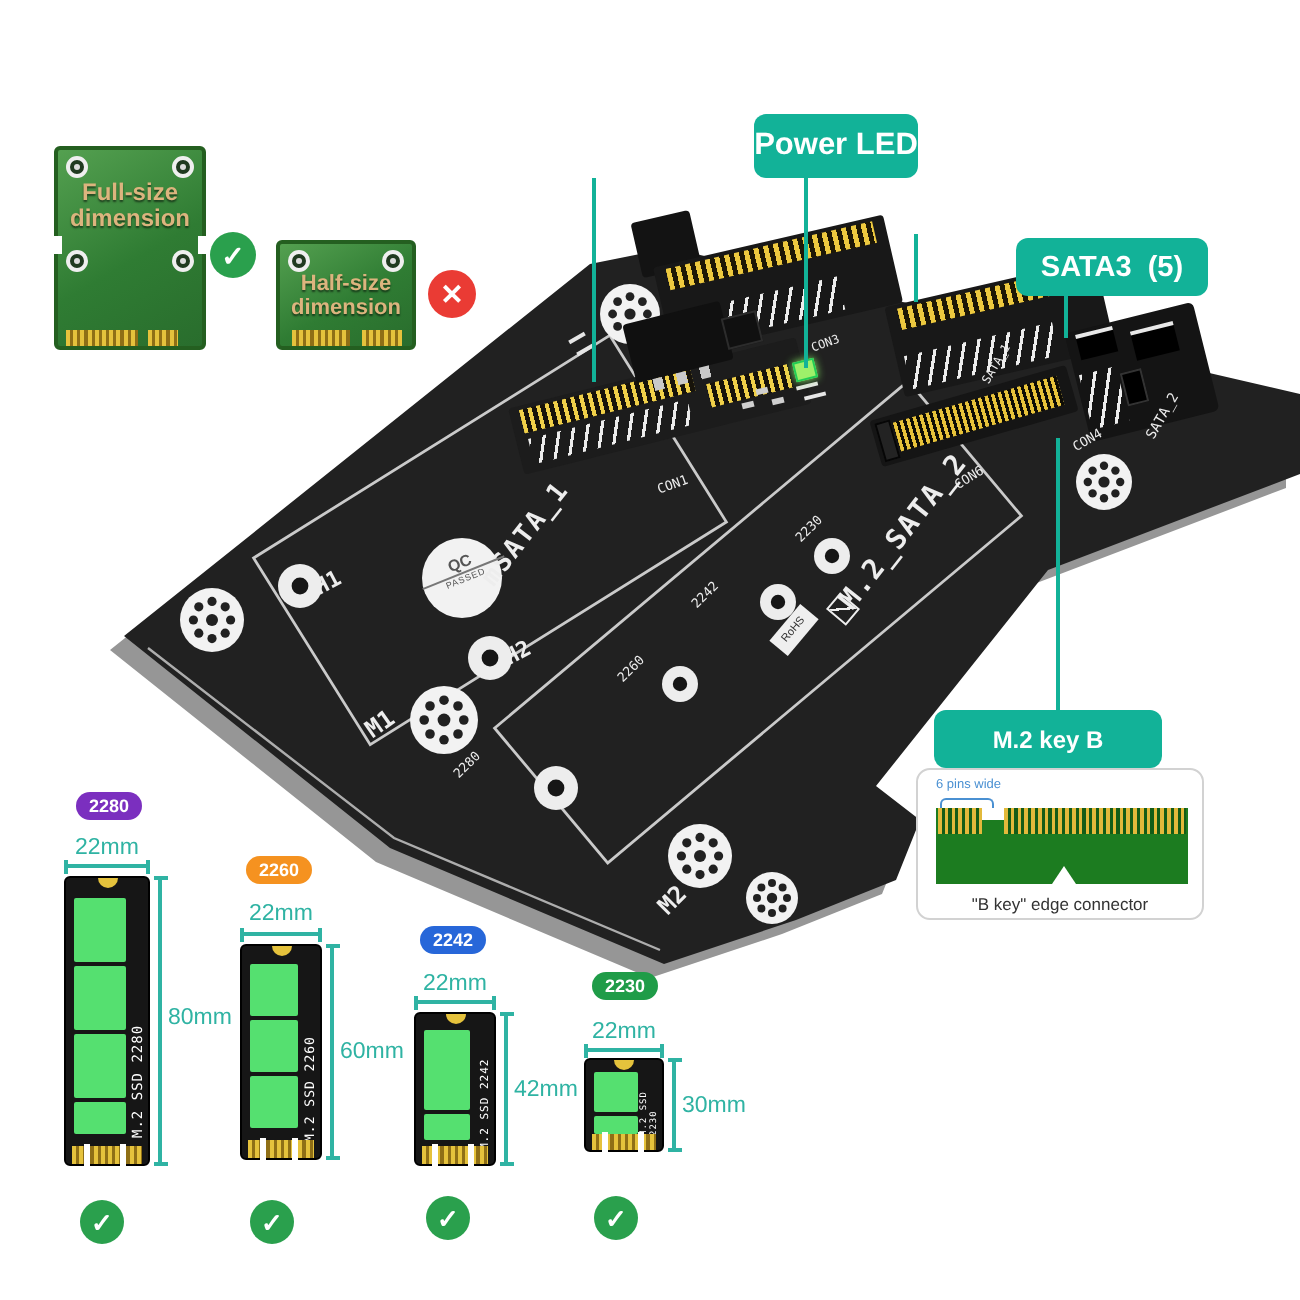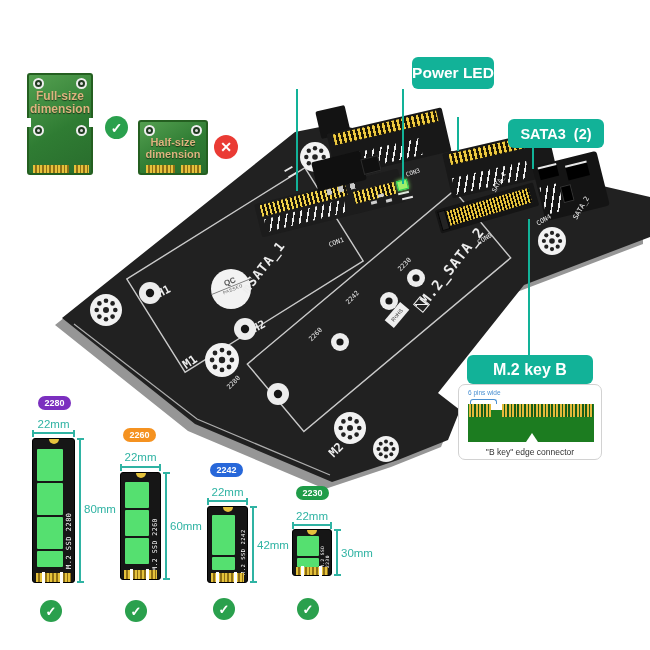--- a/index.html
+++ b/index.html
@@ -5,30 +5,30 @@
   html,body{margin:0;padding:0;background:#fff;}
   .stage{position:relative;width:650px;height:650px;background:#ffffff;overflow:hidden;
          font-family:"Liberation Sans",sans-serif;}
   .abs{position:absolute;}
 
   
   .callout{position:absolute;background:#12b298;color:#fff;font-weight:bold;
            display:flex;align-items:center;justify-content:center;border-radius:6px;
            white-space:pre;z-index:40;}
   .co-msata{left:198px;top:57px;width:150px;height:32px;font-size:15.5px;}
-  .co-pled{left:377px;top:57px;width:82px;height:32px;font-size:15.5px;margin-left:35px;}
+  .co-pled{left:377px;top:57px;width:82px;height:32px;font-size:15.5px;}
   .co-s1{left:433px;top:88px;width:97px;height:29px;font-size:14.5px;}
   .co-s2{left:508px;top:119px;width:96px;height:29px;font-size:14.5px;}
-  .co-keyb{left:467px;top:355px;width:126px;height:29px;font-size:16px;}
+  .co-keyb{left:467px;top:355px;width:114px;height:29px;font-size:12px;}
   .leader{position:absolute;width:2px;background:#12b298;z-index:35;}
 
   
   .pcb{position:absolute;background:linear-gradient(150deg,#54a050,#2f7c33 55%,#296d2d);
        border:2px solid #245f20;border-radius:3px;box-sizing:border-box;}
-  .pcb-full{left:27px;top:73px;width:66px;height:102px;}
+  .pcb-full{left:27px;top:73px;width:76px;height:102px;}
   .pcb-half{left:138px;top:120px;width:70px;height:55px;}
   .screw{position:absolute;width:11px;height:11px;border-radius:50%;background:#203a20;
          border:2px solid #efefef;box-sizing:border-box;}
   .screw::after{content:"";position:absolute;left:2px;top:2px;width:3px;height:3px;
          border-radius:50%;background:#dcdcdc;}
   .pcb-text{position:absolute;left:0;right:0;text-align:center;color:#dcb47e;
             font-weight:bold;line-height:1.1;text-shadow:0 1px 1px rgba(0,0,0,.55);}
   .gold{background:repeating-linear-gradient(90deg,#e5c23c 0 2px,#8f6f16 2px 3.6px);}
   .fing{position:absolute;height:8px;bottom:0;}
   .sidenotch{position:absolute;width:5px;height:9px;background:#fff;}
@@ -291,21 +291,21 @@
   <div class="noball" style="left:214px;top:135px;width:24px;height:24px;font-size:14px;">
     <span>✕</span>
     </div>
 
   <div class="leader" style="left:296px;top:89px;height:102px;"></div>
   <div class="leader" style="left:402px;top:89px;height:95px;"></div>
   <div class="leader" style="left:457px;top:117px;height:34px;"></div>
   <div class="leader" style="left:532px;top:148px;height:21px;"></div>
   <div class="leader" style="left:528px;top:219px;height:137px;"></div>
   <div class="callout co-pled">Power LED</div>
-  <div class="callout co-s2">SATA3  (2)</div>
+  <div class="callout co-s2">SATA3  (5)</div>
   <div class="callout co-keyb">M.2 key B</div>
 
   <div class="keybox">
     <div class="keynote">6 pins wide</div>
     <div class="keybracket"></div>
     <div class="keygfx">
       <div class="combL"></div>
       <div class="keycut"></div>
       <div class="combR"></div>
       <div class="vnotch"></div>

